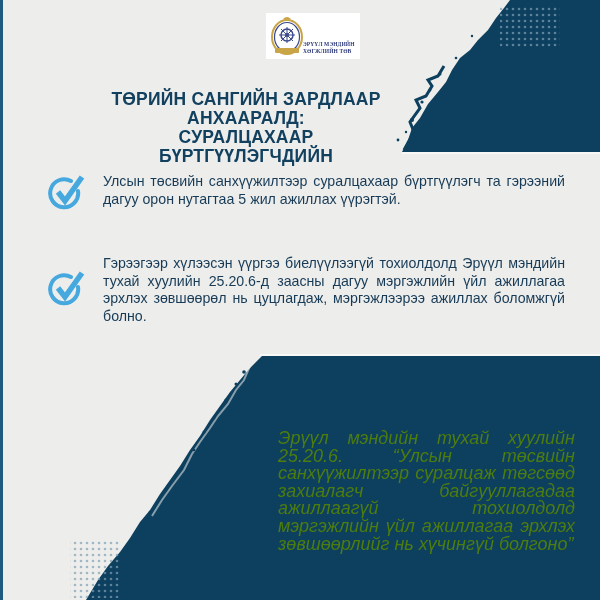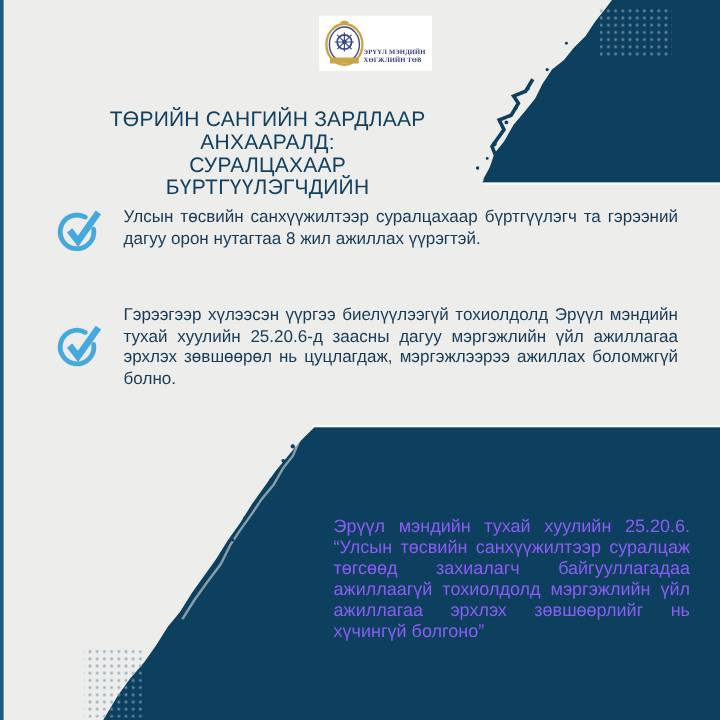--- a/index.html
+++ b/index.html
@@ -14,37 +14,37 @@
       position: absolute; left: 266px; top: 13px; width: 94px; height: 46px;
       background: #ffffff;
     }
     .logo-emblem { position: absolute; left: 3px; top: 2px; width: 40px; height: 42px; }
     .logo-text {
       position: absolute; left: 37px; top: 28px; font-family: "Liberation Serif", serif;
       font-size: 5.5px; line-height: 6.5px; color: #2e3a7a; font-weight: bold; letter-spacing: 0.1px;
       white-space: nowrap;
     }
     .title {
-      position: absolute; left: 73px; top: 90px; width: 300px; text-align: center;
-      color: #12405f; font-weight: normal; font-size: 17.5px; line-height: 19px;
+      position: absolute; left: 96px; top: 90px; width: 300px; text-align: center;
+      color: #12405f; font-weight: bold; font-size: 17.5px; line-height: 19px;
       font-family: "Liberation Sans", sans-serif; letter-spacing: 0.2px;
     }
     .item { position: absolute; left: 47px; width: 520px; }
     .item .check { position: absolute; left: 0; width: 40px; height: 40px; }
     .item .txt {
       position: absolute; left: 56px; width: 462px; color: #173b57;
       font-size: 14.2px; line-height: 17.6px; text-align: justify; text-align-last: left;
     }
     .item1 { top: 173px; }
     .item1 .check { top: 0; }
     .item2 { top: 255px; }
     .item2 .check { top: 14px; }
     .quote {
-      position: absolute; left: 278px; top: 430px; width: 297px; color: #8b5cf6;
-      font-size: 15px; line-height: 17.6px; text-align: justify; text-align-last: left;
+      position: absolute; left: 278px; top: 430px; width: 297px; color: #4d7c0f;
+      font-style: italic; font-size: 18px; line-height: 17.6px; text-align: justify; text-align-last: left;
     }
   </style>
 </head>
 <body>
 
 <div class="left-stripe"></div>
 
 <svg class="shape" viewBox="0 0 600 600">
   <defs>
     <pattern id="dots" width="6" height="6" patternUnits="userSpaceOnUse">
@@ -113,21 +113,21 @@
   <div>ТӨРИЙН САНГИЙН ЗАРДЛААР</div>
   <div>АНХААРАЛД:</div>
   <div>СУРАЛЦАХААР БҮРТГҮҮЛЭГЧДИЙН</div>
 </div>
 
 <div class="item item1">
   <svg class="check" viewBox="0 0 40 40">
     <path d="M31 18 A14 14 0 1 1 24 8" fill="none" stroke="#45a8de" stroke-width="4" stroke-linecap="round"></path>
     <path d="M11 19 L18 28 L35 4" fill="none" stroke="#45a8de" stroke-width="5.5" stroke-linejoin="miter"></path>
   </svg>
-  <div class="txt">Улсын төсвийн санхүүжилтээр суралцахаар бүртгүүлэгч та гэрээний дагуу орон нутагтаа 8 жил ажиллах үүрэгтэй.</div>
+  <div class="txt">Улсын төсвийн санхүүжилтээр суралцахаар бүртгүүлэгч та гэрээний дагуу орон нутагтаа 5 жил ажиллах үүрэгтэй.</div>
 </div>
 
 <div class="item item2">
   <svg class="check" viewBox="0 0 40 40">
     <path d="M31 18 A14 14 0 1 1 24 8" fill="none" stroke="#45a8de" stroke-width="4" stroke-linecap="round"></path>
     <path d="M11 19 L18 28 L35 4" fill="none" stroke="#45a8de" stroke-width="5.5" stroke-linejoin="miter"></path>
   </svg>
   <div class="txt">Гэрээгээр хүлээсэн үүргээ биелүүлээгүй тохиолдолд Эрүүл мэндийн тухай хуулийн 25.20.6-д заасны дагуу мэргэжлийн үйл ажиллагаа эрхлэх зөвшөөрөл нь цуцлагдаж, мэргэжлээрээ ажиллах боломжгүй болно.</div>
 </div>
 

